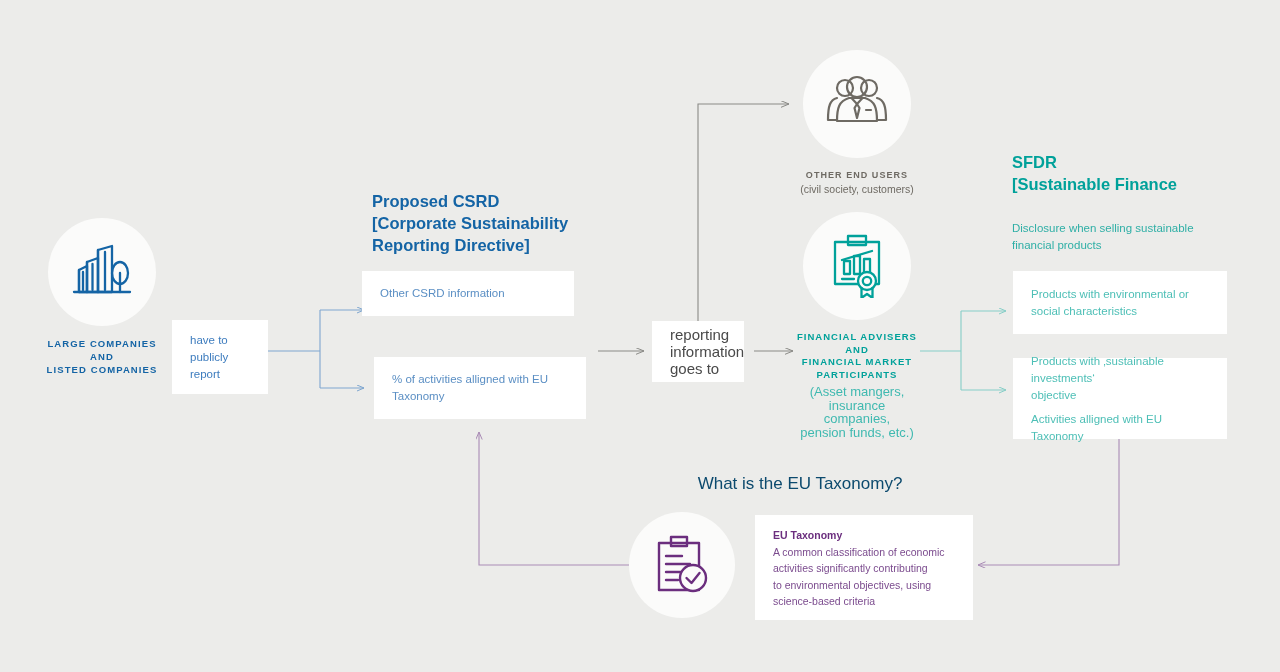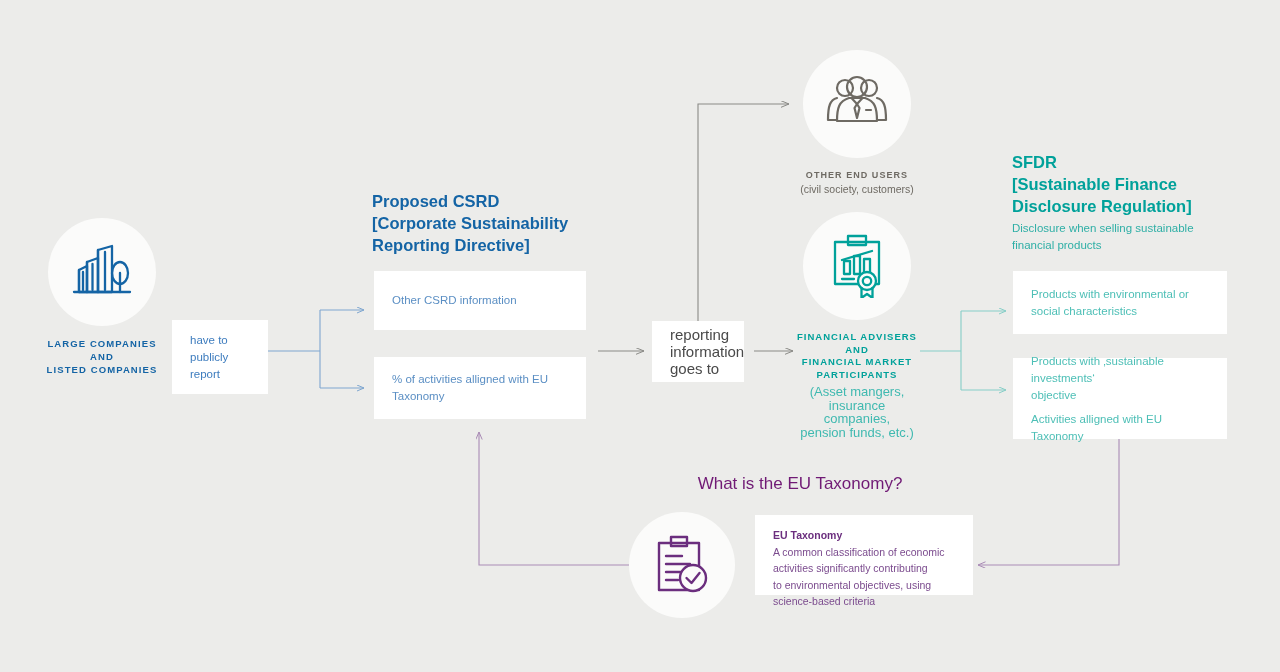--- a/index.html
+++ b/index.html
@@ -110,21 +110,21 @@
     font-size: 10.5px;
     line-height: 14px;
     text-align: center;
   }
   .body-gray {
     color: #4A4A4A;
     font-size: 15px;
     line-height: 17px;
   }
   .title-purple {
-    color: #701a75;
+    color: #0c4a6e;
     font-size: 17px;
     line-height: 22px;
     text-align: center;
   }
   .body-purple {
     color: #7B4B8E;
     font-size: 10.5px;
     line-height: 16.5px;
   }
   .body-purple-bold {
@@ -218,21 +218,21 @@
     <div class="body-blue-dark">have to</div>
     <div class="body-blue-dark">publicly report</div>
   </div>
 
   <div class="abs heading-blue" style="left:372px; top:190px; width:240px;">
     <div>Proposed CSRD</div>
     <div>[Corporate Sustainability</div>
     <div>Reporting Directive]</div>
   </div>
 
-  <div class="box box-pad" style="left:374px; top:271px; width:212px; height:59px;">
+  <div class="box box-pad" style="left:362px; top:271px; width:212px; height:45px;">
     <div class="body-blue">Other CSRD information</div>
   </div>
 
   <div class="box box-pad" style="left:374px; top:357px; width:212px; height:62px;">
     <div class="body-blue">% of activities alligned with EU Taxonomy</div>
   </div>
 
   <div class="box box-pad" style="left:652px; top:321px; width:92px; height:61px;">
     <div class="body-gray">reporting</div>
     <div class="body-gray">information</div>
@@ -286,21 +286,20 @@
     <div class="cap-teal">PARTICIPANTS</div>
     <div class="sub-teal-small" style="margin-top:4px;">(Asset mangers,</div>
     <div class="sub-teal-small">insurance</div>
     <div class="sub-teal-small">companies,</div>
     <div class="sub-teal-small">pension funds, etc.)</div>
   </div>
 
   <div class="abs heading-teal" style="left:1012px; top:151px; width:250px;">
     <div>SFDR</div>
     <div>[Sustainable Finance</div>
-    <div>Disclosure Regulation]</div>
   </div>
   <div class="abs" style="left:1012px; top:220px; width:250px;">
     <div class="sub-teal">Disclosure when selling sustainable</div>
     <div class="sub-teal">financial products</div>
   </div>
 
   <div class="box box-pad" style="left:1013px; top:271px; width:214px; height:63px;">
     <div class="body-teal">Products with environmental or</div>
     <div class="body-teal">social characteristics</div>
   </div>
@@ -319,21 +318,21 @@
       <rect x="19" y="3" width="16" height="9"></rect>
       <path d="M14 22 L30 22"></path>
       <path d="M14 30 L38 30"></path>
       <path d="M14 38 L34 38"></path>
       <path d="M14 46 L26 46"></path>
       <circle cx="41" cy="44" r="13" fill="#FBFBFA"></circle>
       <path d="M34.5 44 L39.5 49 L47.5 39"></path>
     </svg>
   </div>
 
-  <div class="box" style="left:755px; top:515px; width:218px; height:80px; padding:0 18px; justify-content:flex-start; padding-top:12px;">
+  <div class="box" style="left:755px; top:515px; width:218px; height:105px; padding:0 18px; justify-content:flex-start; padding-top:12px;">
     <div class="body-purple-bold">EU Taxonomy</div>
     <div class="body-purple">A common classification of economic</div>
     <div class="body-purple">activities significantly contributing</div>
     <div class="body-purple">to environmental objectives, using</div>
     <div class="body-purple">science-based criteria</div>
   </div>
 
 </div>
 
 </body></html>

